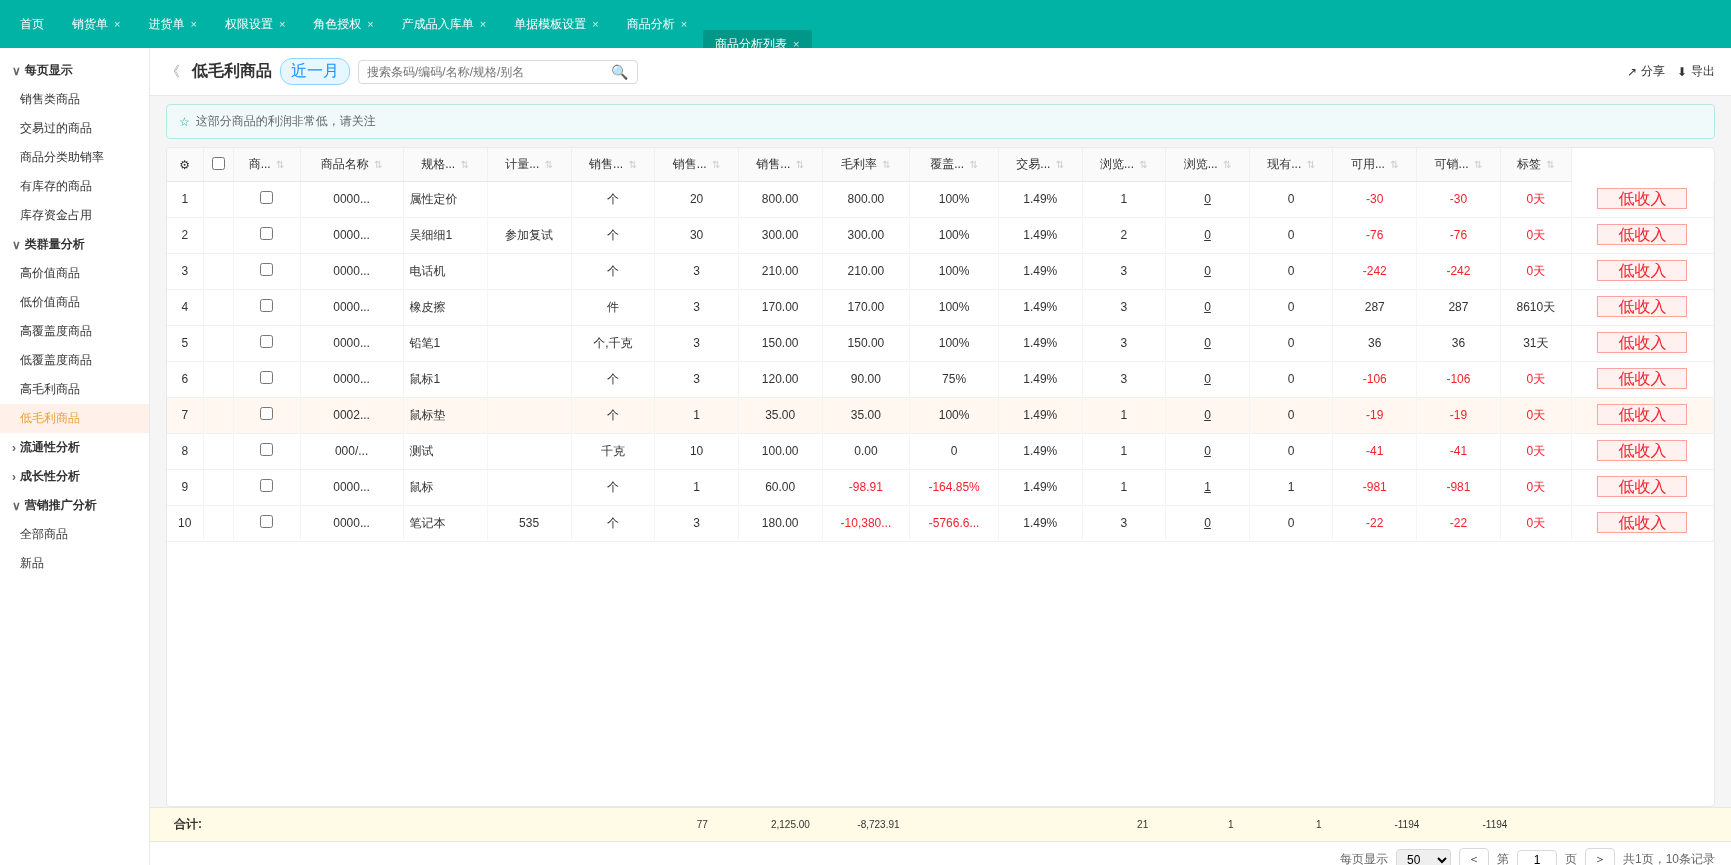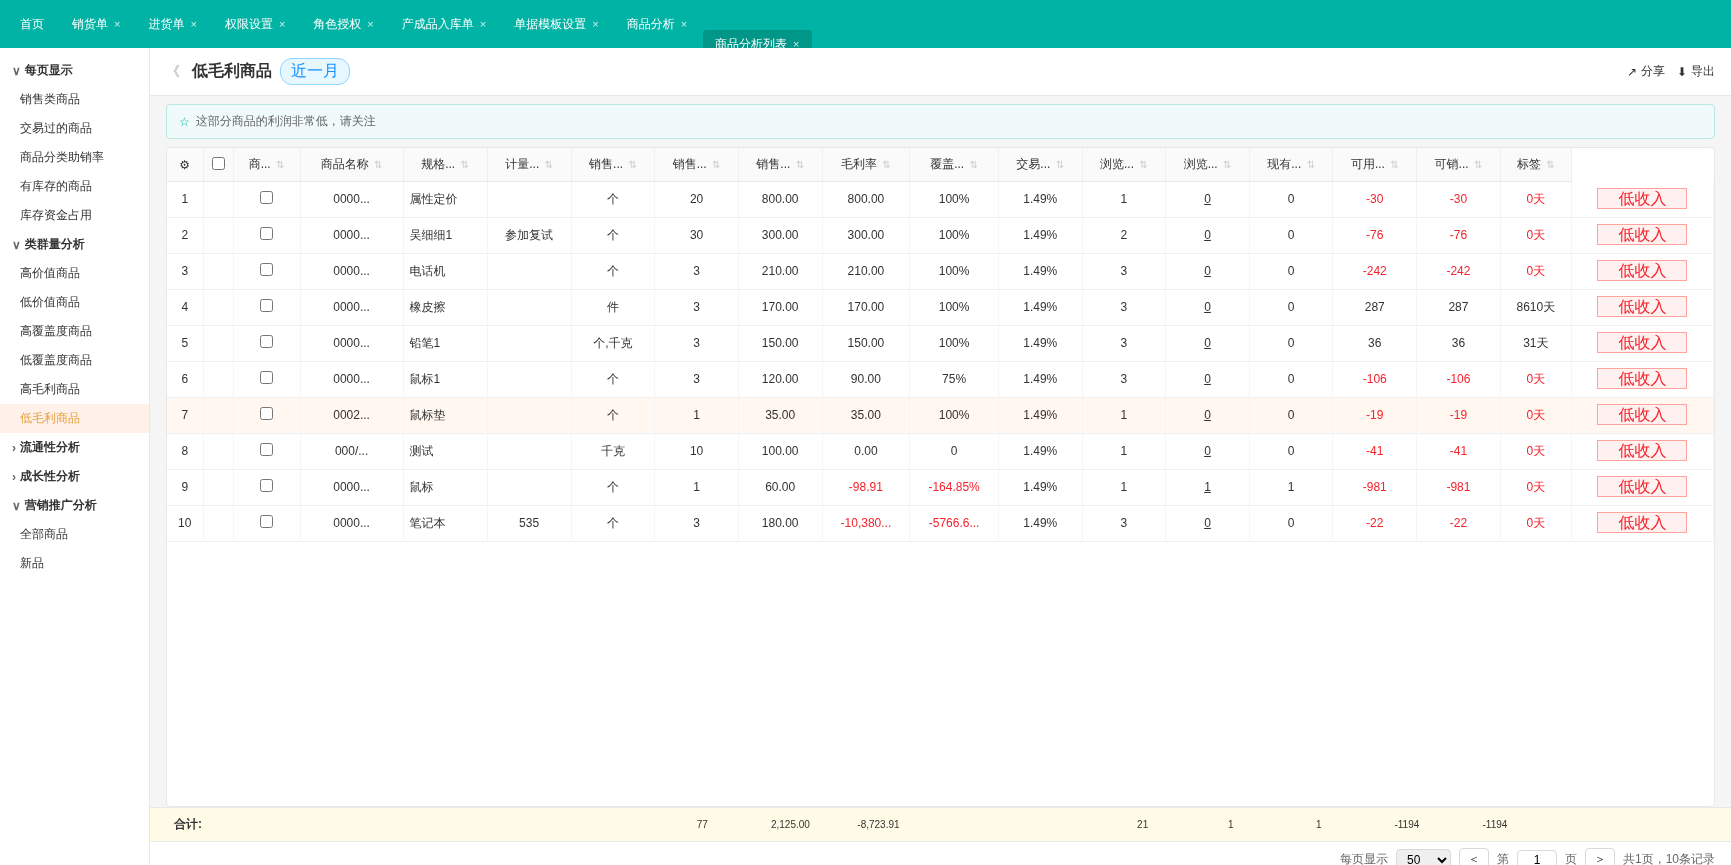--- a/index.html
+++ b/index.html
@@ -339,20 +339,24 @@
     <div class="sidebar-item"><span>全部商品</span></div>
     <div class="sidebar-item"><span>新品</span></div>
   </div>
 
   <div class="content-area">
 
     <div class="content-header">
       <span class="collapse-btn">《</span>
       <span class="page-title-text">低毛利商品</span>
       <button class="filter-btn">近一月</button>
+      <div class="search-box">
+        <input type="text" placeholder="搜索条码/编码/名称/规格/别名" style="">
+        <span class="search-icon">🔍</span>
+      </div>
       <div class="header-actions">
         <div class="action-btn">
           <span>↗</span>
           <span>分享</span>
         </div>
         <div class="action-btn">
           <span>⬇</span>
           <span>导出</span>
         </div>
       </div>

